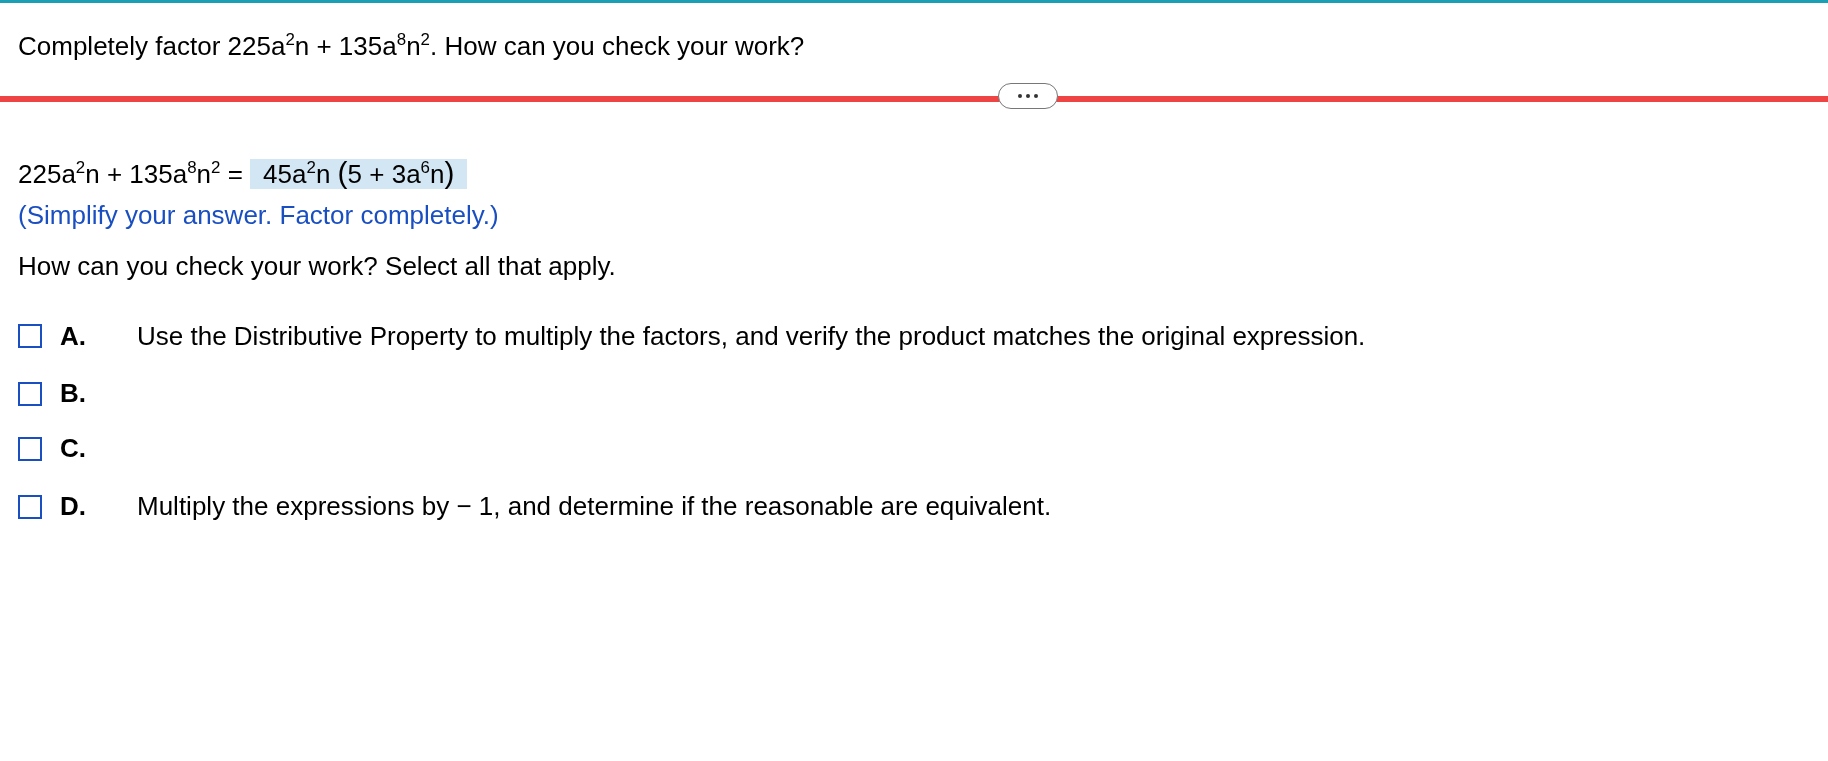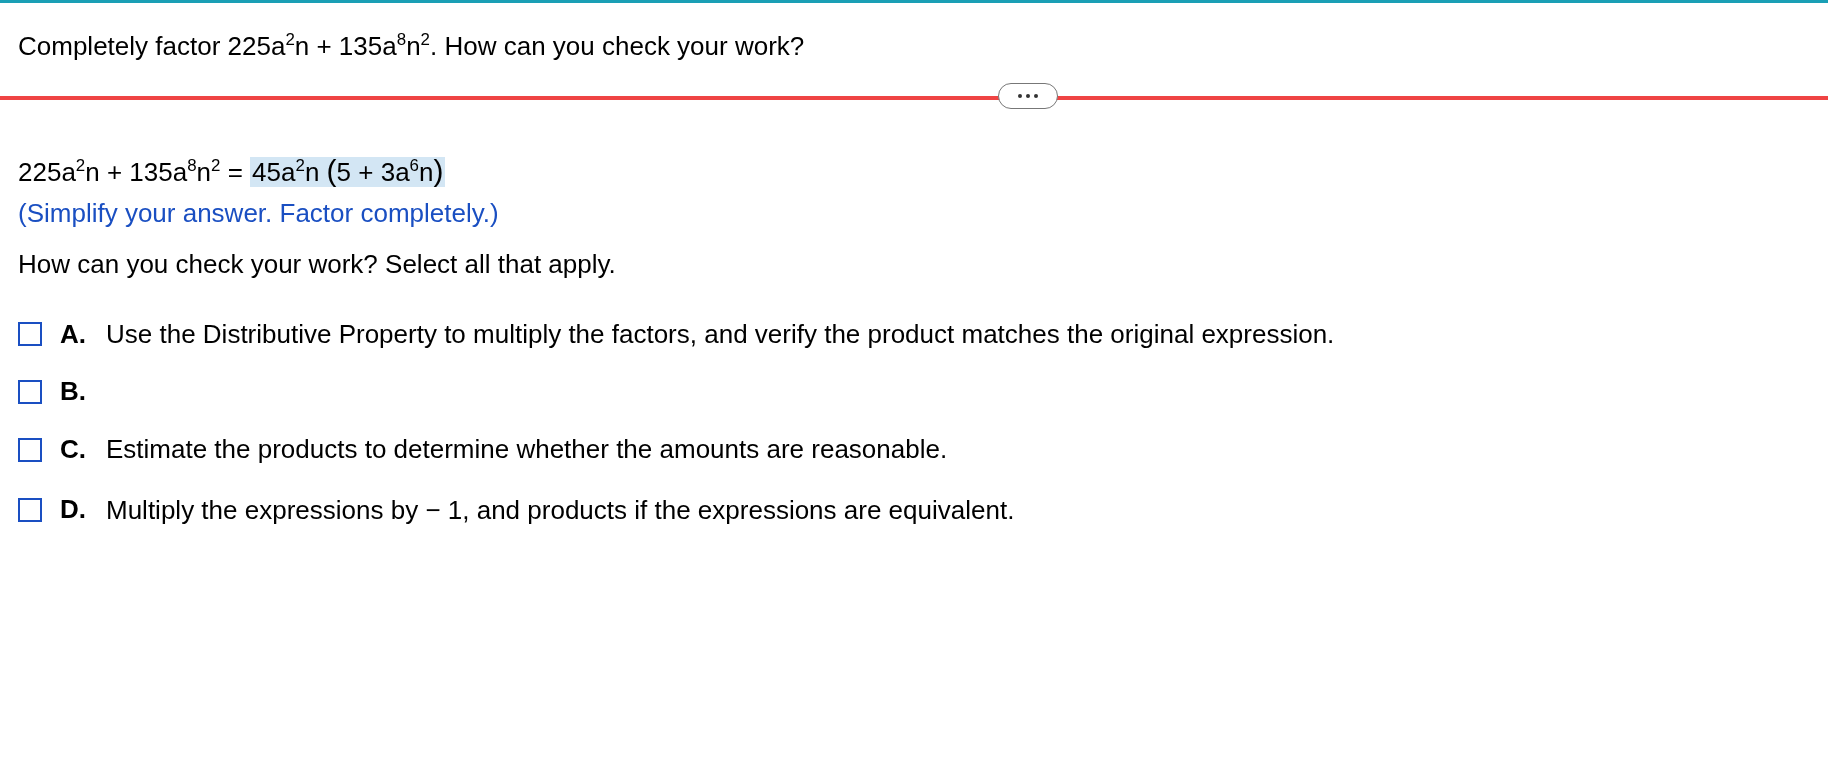--- a/index.html
+++ b/index.html
@@ -16,21 +16,21 @@
       height: 761px;
       position: relative;
     }
     .top-border {
       height: 3px;
       background: #1a9fb5;
       width: 100%;
     }
     .question-header {
       padding: 24px 8px 30px 18px;
-      border-bottom: 4px solid #ef4444;
+      border-bottom: 6px solid #ef4444;
       position: relative;
     }
     .question-text {
       line-height: 1.5;
     }
     sup {
       font-size: 0.65em;
       vertical-align: super;
       line-height: 0;
     }
@@ -56,21 +56,21 @@
       border-radius: 50%;
     }
     .content {
       padding: 54px 18px 0 18px;
     }
     .equation-line {
       margin-bottom: 10px;
     }
     .highlight {
       background: #d3e6f4;
-      padding: 0 2px;
+      padding: 0 13px;
     }
     .paren {
       font-size: 1.15em;
     }
     .instruction {
       color: #1a4fc2;
       margin-bottom: 20px;
     }
     .select-prompt {
       margin-bottom: 36px;
@@ -92,20 +92,21 @@
       cursor: pointer;
       flex-shrink: 0;
     }
     .choice-letter {
       font-weight: bold;
       width: 28px;
       flex-shrink: 0;
     }
     .choice-text {
       line-height: 1.4;
+      margin-left: 31px;
     }
     .nowrap {
       white-space: nowrap;
     }
   </style>
 </head>
 <body>
 
 <div class="top-border"></div>
 
@@ -139,26 +140,25 @@
     </div>
 
     <div class="choice-row">
       <div class="checkbox"></div>
       <div class="choice-letter">B.</div>
     </div>
 
     <div class="choice-row">
       <div class="checkbox"></div>
       <div class="choice-letter">C.</div>
-      <div class="choice-text">Estimate the products to determine whether the amounts are reasonable.</div>
     </div>
 
     <div class="choice-row">
       <div class="checkbox"></div>
       <div class="choice-letter">D.</div>
       <div class="choice-text">
-        <span>Multiply the expressions by </span><span class="nowrap">− 1</span><span>, and products if the expressions are equivalent.</span>
+        <span>Multiply the expressions by </span><span class="nowrap">− 1</span><span>, and determine if the reasonable are equivalent.</span>
       </div>
     </div>
 
   </div>
 
 </div>
 
 </body></html>

